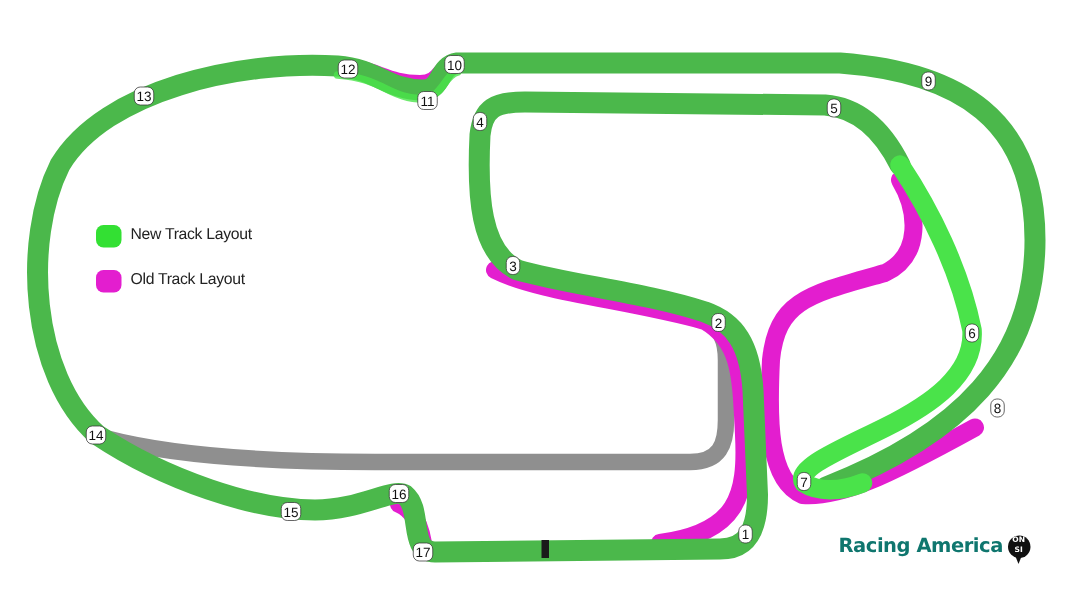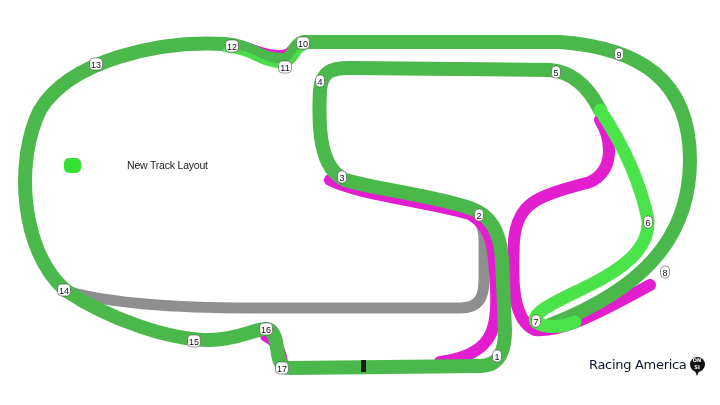--- a/index.html
+++ b/index.html
@@ -1,23 +1,23 @@
 <!DOCTYPE html>
 <html><head>
   <meta charset="utf-8">
   <style>
     html, body { margin: 0; padding: 0; background: #ffffff; }
     body { width: 720px; height: 405px; position: relative; overflow: hidden; font-family: "Liberation Sans", sans-serif; }
     .map { position: absolute; left: 0; top: 0; width: 720px; height: 405px; }
     .legend { position: absolute; left: 64px; top: 150px; }
-    .legend-item { display: flex; align-items: center; height: 30px; gap: 40px; }
+    .legend-item { display: flex; align-items: flex-start; height: 30px; }
     .swatch { width: 17px; height: 15px; border-radius: 5px; margin-right: 6px; }
     .legend-label { font-size: 10.5px; color: #222; font-family: "Liberation Sans", sans-serif; letter-spacing: -0.2px; }
     .brand { position: absolute; left: 559px; top: 357px; display: flex; align-items: center; }
-    .brand-text { font-family: "DejaVu Sans", sans-serif; font-weight: normal; font-size: 13px; color: #0f172a; letter-spacing: -0.3px; margin-left: 30px; }
+    .brand-text { font-family: "DejaVu Sans", sans-serif; font-weight: bold; font-size: 13px; color: #0f766e; letter-spacing: -0.3px; }
     .brand-pin { width: 15px; height: 15px; border-radius: 50%; background: #111; margin-left: 3px; position: relative; color: #fff; font-size: 5px; font-weight: bold; text-align: center; line-height: 7px; font-family: "DejaVu Sans", sans-serif; }
     .brand-pin::after { content: ""; position: absolute; left: 5px; bottom: -4px; border-left: 2.5px solid transparent; border-right: 2.5px solid transparent; border-top: 5px solid #111; }
     .turn-label { font-family: "Liberation Sans", sans-serif; font-size: 9px; fill: #111; text-anchor: middle; dominant-baseline: central; }
     .turn-bg { fill: #fff; stroke: #333; stroke-width: 0.5; }
   </style>
 </head>
 <body>
 
 <svg class="map" viewBox="0 0 720 405" xmlns="http://www.w3.org/2000/svg">
 
@@ -115,18 +115,22 @@
         <text x="282" y="368.5" class="turn-label">17</text>
       </g>
     </g>
 </svg>
 
 <div class="legend">
   <div class="legend-item">
     <div class="swatch" style="background:#33e033"></div>
     <span class="legend-label">New Track Layout</span>
   </div>
+  <div class="legend-item">
+    <div class="swatch" style="background:#e31ecf"></div>
+    <span class="legend-label">Old Track Layout</span>
+  </div>
 </div>
 
 <div class="brand">
   <span class="brand-text">Racing America</span>
   <span class="brand-pin">ON SI</span>
 </div>
 
 </body></html>

